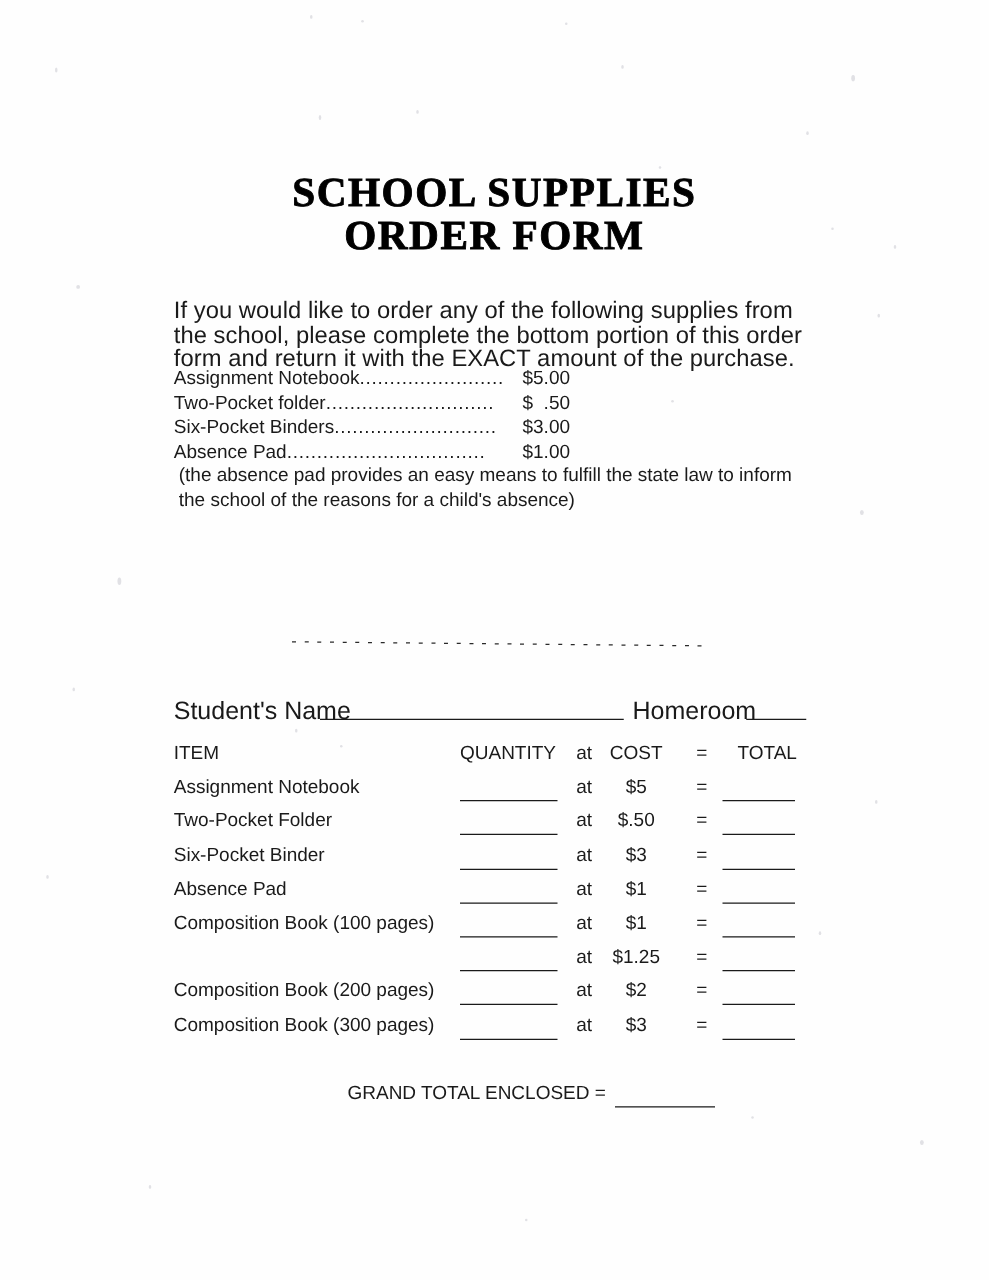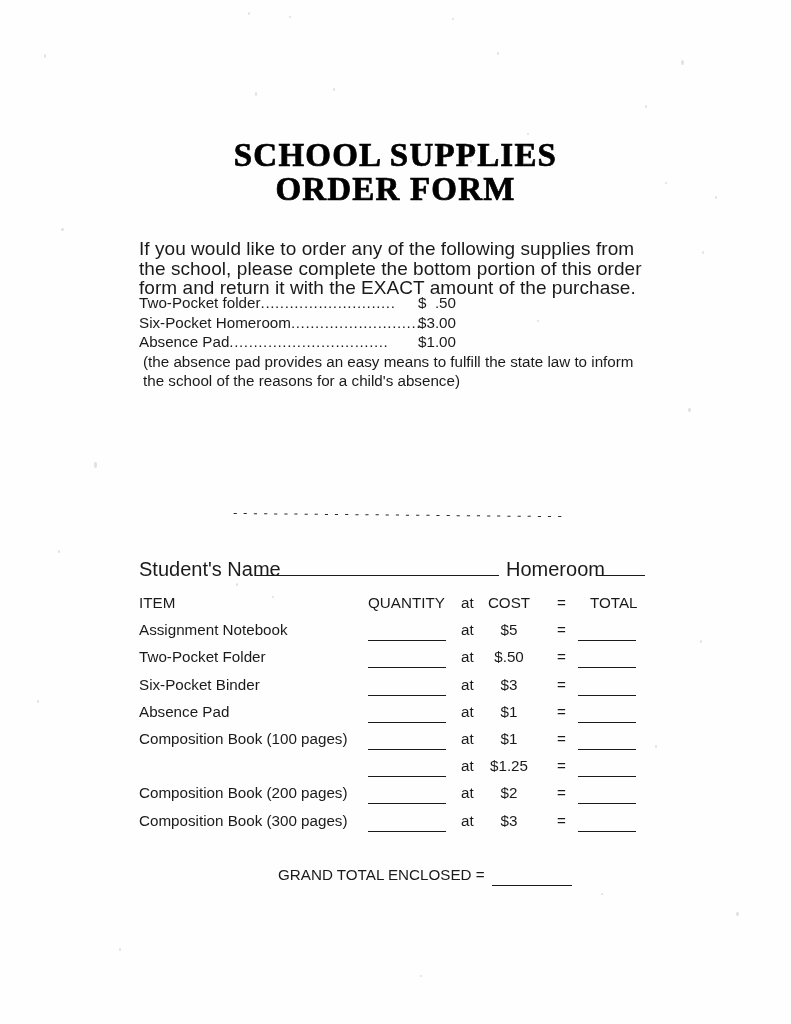--- a/index.html
+++ b/index.html
@@ -207,25 +207,29 @@
 
   <div class="title-block">
     <div class="title-line">SCHOOL SUPPLIES</div>
     <div class="title-line second">ORDER FORM</div>
   </div>
 
   <p class="intro">If you would like to order any of the following supplies from the school, please complete the bottom portion of this order form and return it with the EXACT amount of the purchase.</p>
 
   <div class="pricelist">
     <div class="price-row">
+      <span class="price-name">Assignment Notebook</span><span class="price-leader">........................</span>
+      <span class="price-amt">$5.00</span>
+    </div>
+    <div class="price-row">
       <span class="price-name">Two-Pocket folder</span><span class="price-leader">............................</span>
       <span class="price-amt">$  .50</span>
     </div>
     <div class="price-row">
-      <span class="price-name">Six-Pocket Homeroom</span><span class="price-leader">...........................</span>
+      <span class="price-name">Six-Pocket Binders</span><span class="price-leader">...........................</span>
       <span class="price-amt">$3.00</span>
     </div>
     <div class="price-row">
       <span class="price-name">Absence Pad</span><span class="price-leader">.................................</span>
       <span class="price-amt">$1.00</span>
     </div>
     <div class="note note-indent">(the absence pad provides an easy means to fulfill the state law to inform the school of the reasons for a child's absence)</div>
   </div>
 
 

